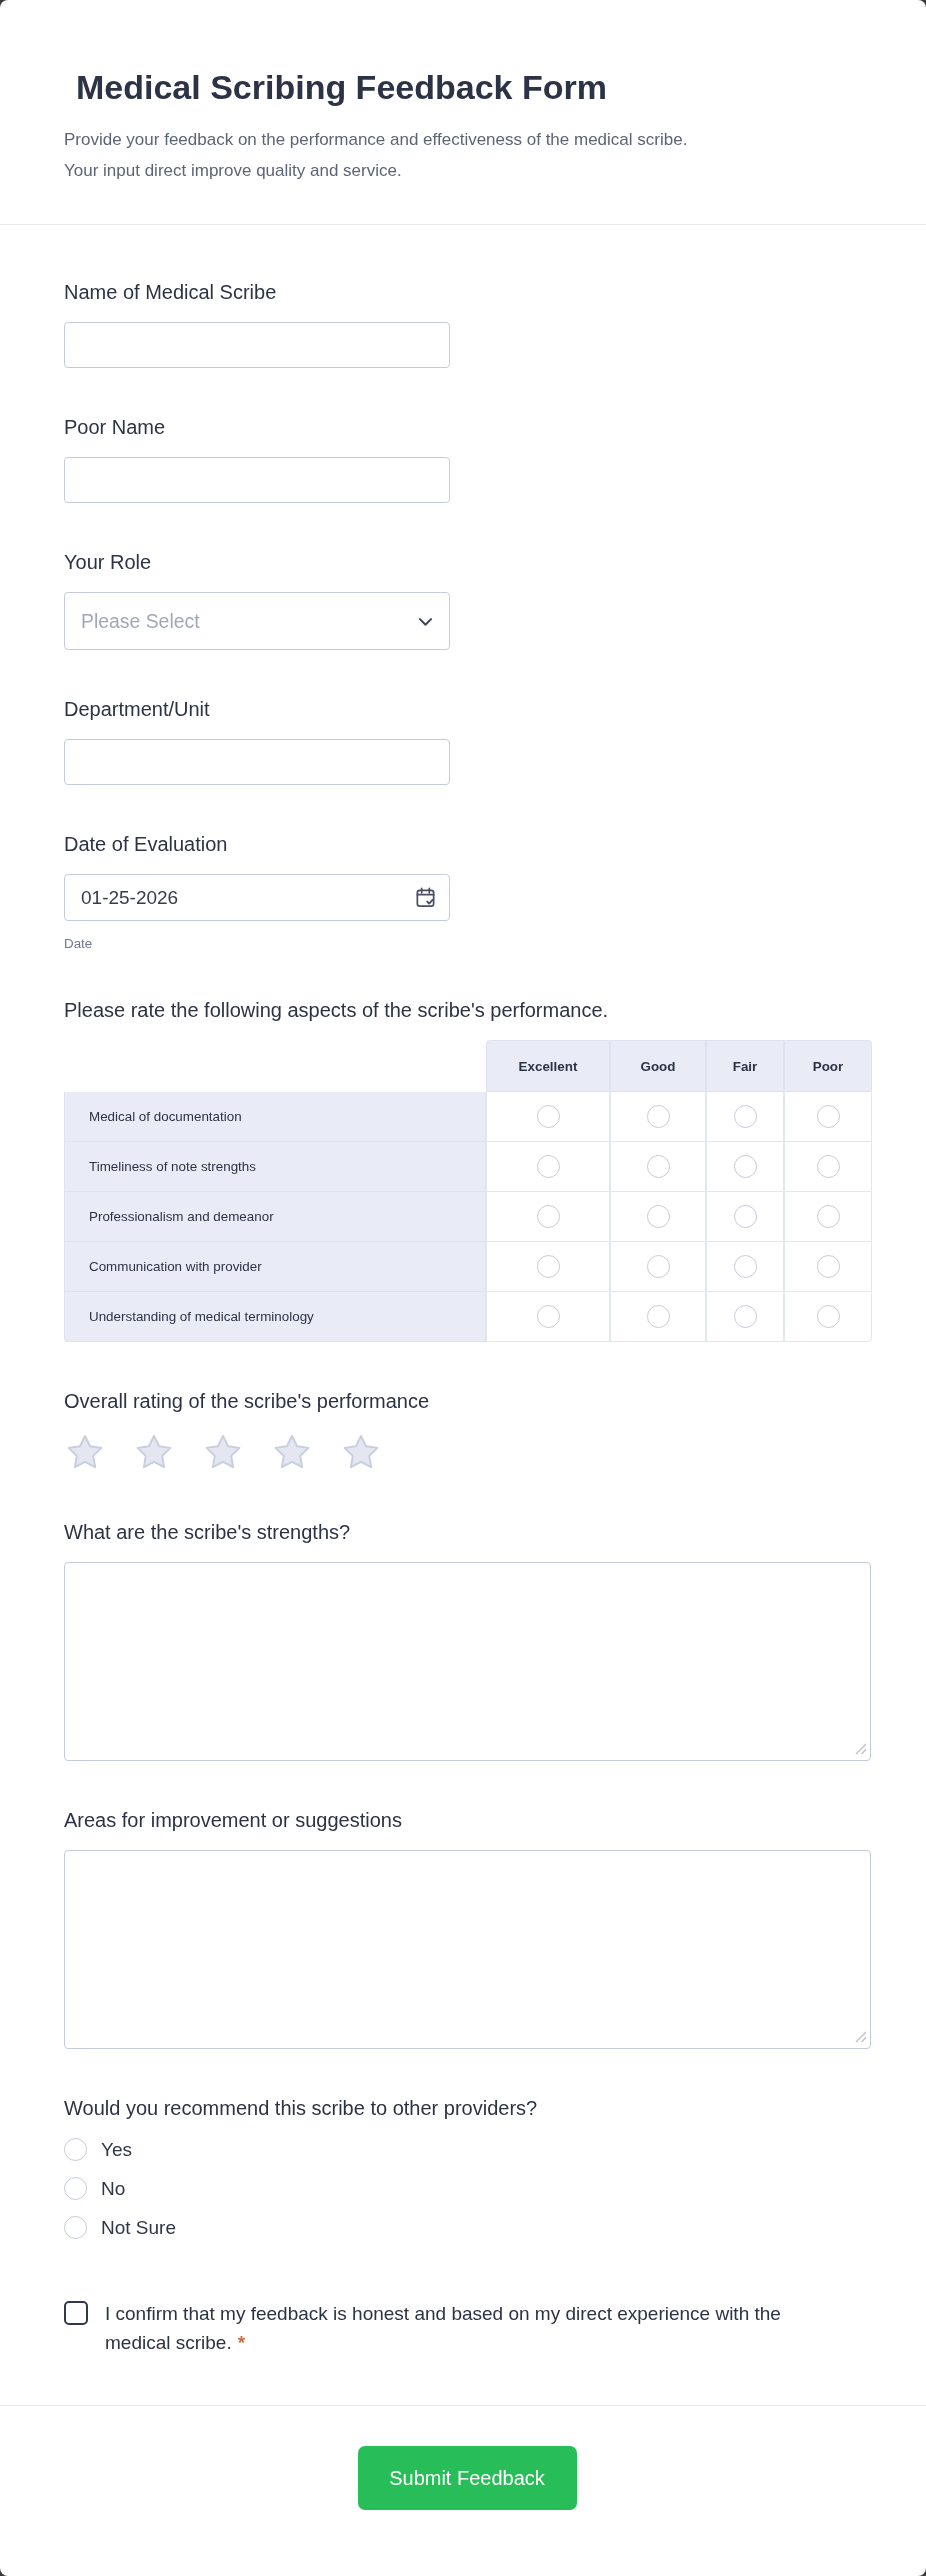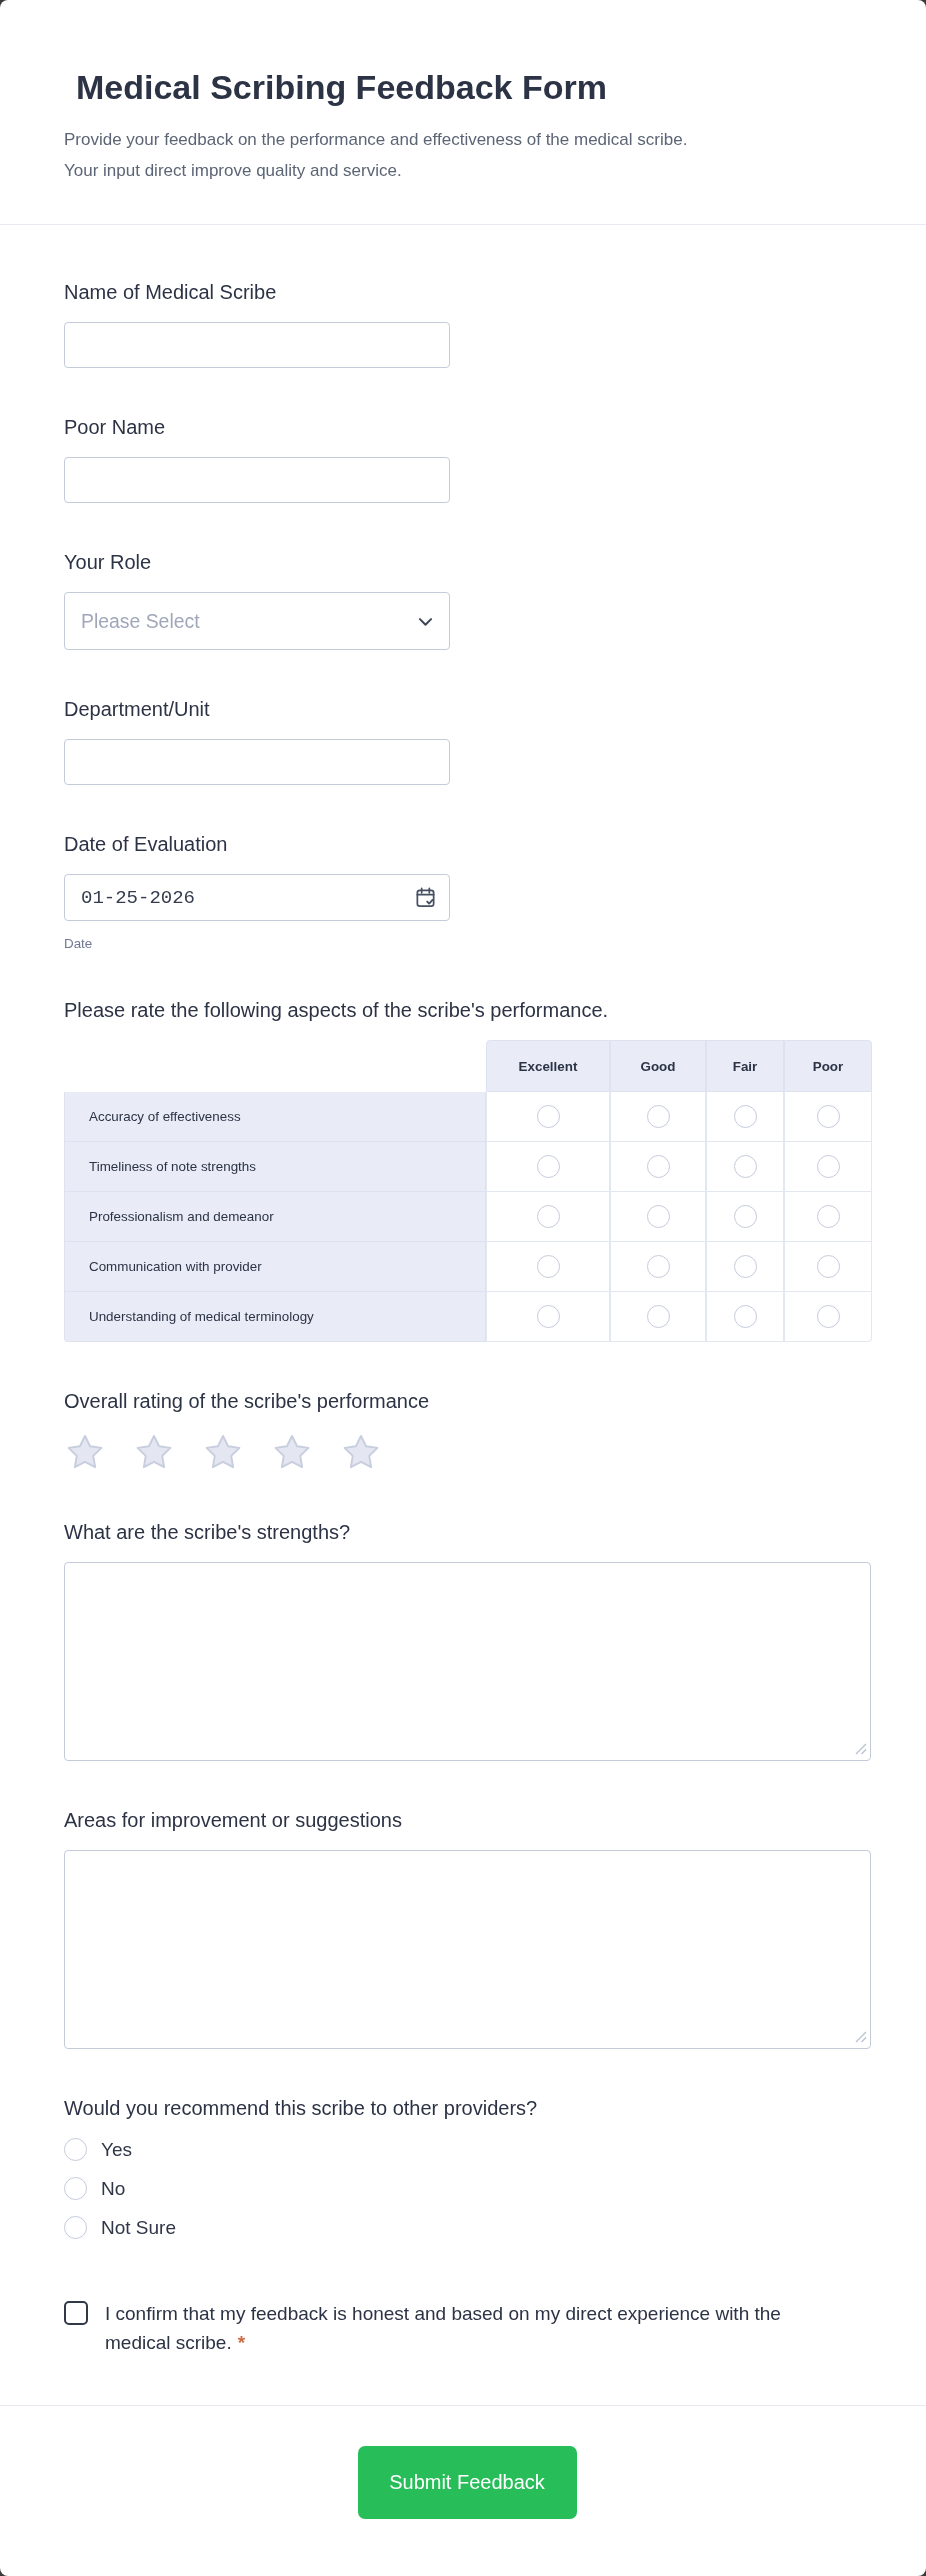--- a/index.html
+++ b/index.html
@@ -12,21 +12,21 @@
   
   .form-body{padding:56px 56px 0 64px;}
   .field{margin-bottom:48px;}
   .field-label{display:block;font-size:20px;line-height:22px;font-weight:500;color:#2c3345;margin-bottom:19px;}
   .text-input{box-sizing:border-box;width:386px;height:46px;border:1px solid #c3cad8;border-radius:4px;font-size:19px;color:#343c4e;padding:0 14px;outline:none;font-family:inherit;background:#fff;}
   .sub-label{margin-top:15px;font-size:13.4px;color:#6f7890;}
   
   .select-box{box-sizing:border-box;width:386px;height:58px;border:1px solid #c3cad8;border-radius:4px;display:flex;align-items:center;justify-content:space-between;padding:0 14px 0 16px;cursor:pointer;background:#fff;}
   .select-placeholder{font-size:19.4px;color:#9fa7b8;}
   
-  .date-box{box-sizing:border-box;width:386px;height:47px;border:1px solid #c3cad8;border-radius:4px;display:flex;align-items:center;justify-content:space-between;padding:0 12px 0 16px;background:#fff;font-family:Liberation Mono, monospace;}
+  .date-box{box-sizing:border-box;width:386px;height:47px;border:1px solid #c3cad8;border-radius:4px;display:flex;align-items:center;justify-content:space-between;padding:0 12px 0 16px;background:#fff;}
   .date-value{font-size:19px;color:#343c4e;}
   .icon-btn{display:flex;align-items:center;justify-content:center;cursor:pointer;background:none;border:none;padding:0;}
   
   .matrix{border-collapse:separate;border-spacing:0;width:807px;table-layout:fixed;font-size:13.4px;color:#2c3345;}
   .matrix th,.matrix td{padding:0;}
   .matrix thead th{background:#e9ecf7;height:50px;font-weight:700;text-align:center;border:1px solid #dcе2ef;border:1px solid #dce2ef;}
   .matrix thead th.corner{background:#fff;border:none;}
   .matrix thead th.col-first{border-top-left-radius:4px;}
   .matrix thead th.col-last{border-top-right-radius:4px;}
   .matrix tbody th{background:#e9ecf7;font-weight:400;text-align:left;padding-left:24px;height:49px;border:1px solid #dce2ef;border-top:none;}
@@ -44,21 +44,21 @@
   
   .options .option{display:flex;align-items:center;margin-bottom:16px;cursor:pointer;}
   .option-label{margin-left:14px;font-size:19px;color:#2f3647;}
   
   .confirm{margin-top:60px;width:742px;font-size:19px;line-height:29px;color:#2c3345;}
   .checkbox{float:left;width:24px;height:24px;box-sizing:border-box;border:2px solid #303849;border-radius:5px;background:#fff;margin:2px 17px 4px 0;cursor:pointer;}
   .asterisk{color:#ce6b44;font-weight:700;margin-left:6px;}
   
   .footer-divider{border:none;border-top:1px solid #e7eaf0;margin:48px 0 0 0;}
   .submit-row{display:flex;justify-content:center;padding:40px 56px 50px 64px;}
-  .submit-btn{background:#27bd59;color:#ffffff;border:none;border-radius:7px;width:219px;height:73px;font-size:20px;font-weight:500;font-family:inherit;cursor:pointer;}
+  .submit-btn{background:#27bd59;color:#ffffff;border:none;border-radius:7px;width:219px;height:64px;font-size:20px;font-weight:500;font-family:inherit;cursor:pointer;}
 </style>
 </head>
 <body>
 
 <div class="card">
 
   <div class="form-header">
     <h1 class="form-title">Medical Scribing Feedback Form</h1>
     <div class="form-subtitle">
       <div>Provide your feedback on the performance and effectiveness of the medical scribe.</div>
@@ -125,21 +125,21 @@
           <tr>
             <th class="corner"></th>
             <th class="col-first">Excellent</th>
             <th>Good</th>
             <th>Fair</th>
             <th class="col-last">Poor</th>
           </tr>
         </thead>
         <tbody>
           <tr>
-            <th>Accuracy of effectiveness</th>
+            <th>Medical of documentation</th>
             <td><span class="radio-circle"></span></td>
             <td><span class="radio-circle"></span></td>
             <td><span class="radio-circle"></span></td>
             <td><span class="radio-circle"></span></td>
           </tr>
           <tr>
             <th>Timeliness of note strengths</th>
             <td><span class="radio-circle"></span></td>
             <td><span class="radio-circle"></span></td>
             <td><span class="radio-circle"></span></td>

